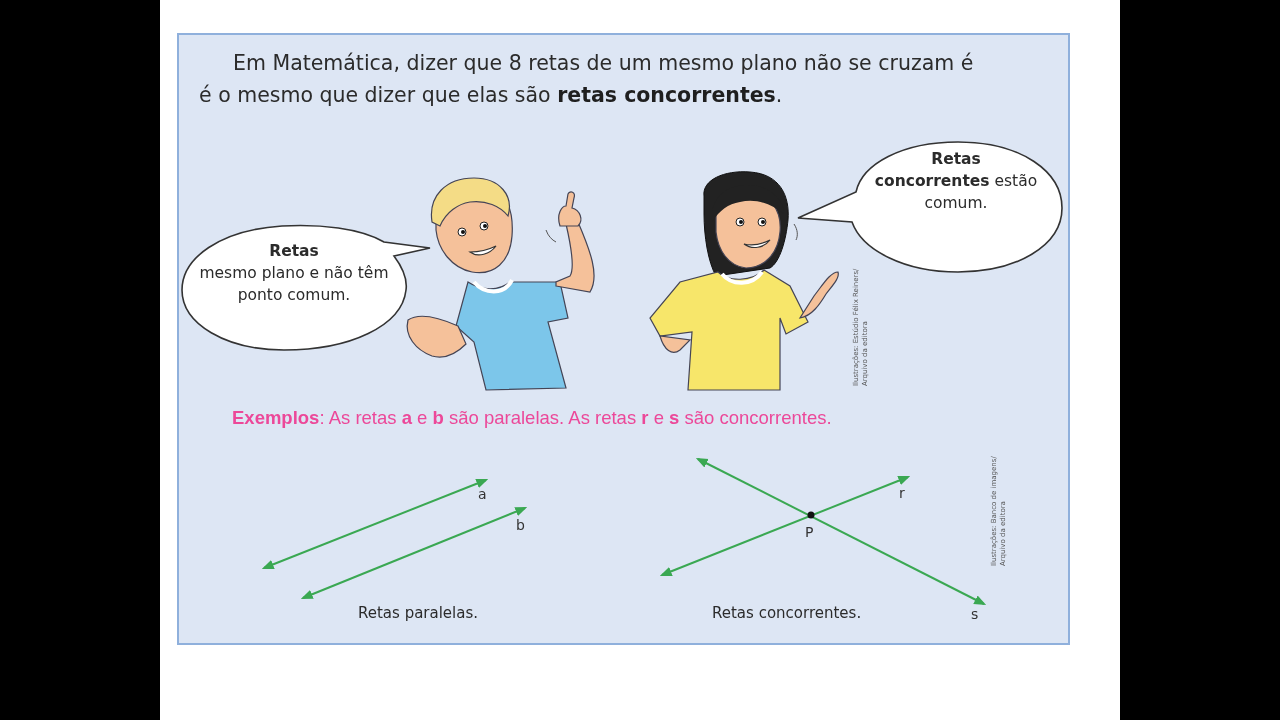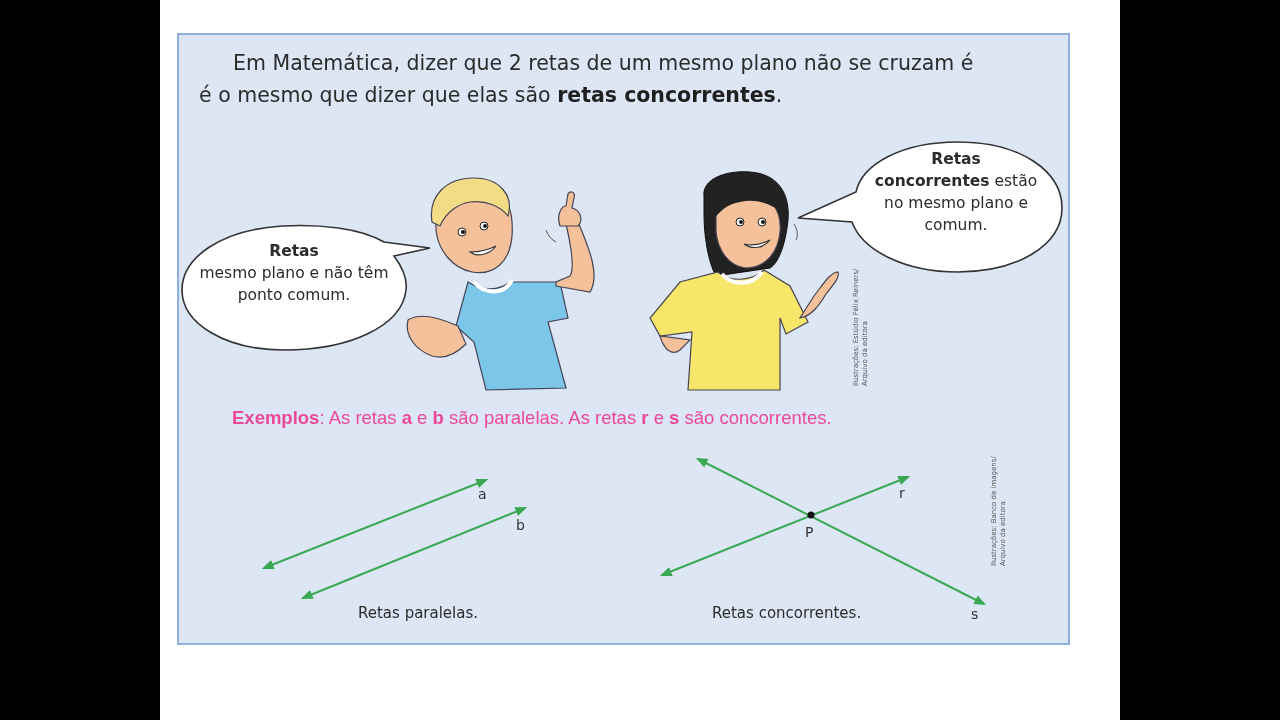--- a/index.html
+++ b/index.html
@@ -20,40 +20,39 @@
   svg { position:absolute; overflow:visible; }
 </style>
 </head>
 <body>
 
 <div class="page"></div>
 
 <div class="panel"></div>
 
 <div class="intro">
-  <span class="line" style="text-indent:34px;">Em Matemática, dizer que 2 retas de um mesmo plano não se cruzam é</span>
+  <span class="line" style="text-indent:34px;">Em Matemática, dizer que 8 retas de um mesmo plano não se cruzam é</span>
   <span class="line"><span>é o mesmo que dizer que elas são </span><b>retas concorrentes</b><span>.</span></span>
 </div>
 
 <svg style="left:0;top:0;" width="1280" height="720">
   <path d="M 430,248 L 384,242 C 360,228 320,224 282,226 C 220,230 182,258 182,290 C 182,324 226,350 284,350 C 350,350 402,326 406,290 C 408,276 400,264 394,256 Z" fill="#ffffff" stroke="#333" stroke-width="1.6"></path>
 </svg>
 <div class="bubble-text" style="left:186px;top:240px;width:216px;">
   <div><b>Retas</b></div>
   <div>mesmo plano e não têm</div>
   <div>ponto comum.</div>
 </div>
 
 <svg style="left:0;top:0;" width="1280" height="720">
   <path d="M 798,218 L 856,192 C 862,164 902,142 958,142 C 1022,142 1062,172 1062,208 C 1062,246 1016,272 958,272 C 904,272 862,250 852,222 Z" fill="#ffffff" stroke="#333" stroke-width="1.6"></path>
 </svg>
 <div class="bubble-text" style="left:856px;top:148px;width:200px;">
   <div><b>Retas</b></div>
   <div><b>concorrentes</b><span> estão</span></div>
-  <div>no mesmo plano e</div>
   <div>comum.</div>
 </div>
 
 <svg style="left:0;top:0;" width="1280" height="720">
 
   <path d="M 468,282 C 480,290 498,292 510,282 L 560,282 L 568,318 L 548,322 L 566,388 L 486,390 L 474,342 L 456,326 Z" fill="#7cc6ea" stroke="#445" stroke-width="1.2"></path>
 
   <path d="M 474,282 C 484,294 504,296 512,280" fill="none" stroke="#fff" stroke-width="4"></path>
 
   <path d="M 556,286 L 590,292 C 600,276 590,250 578,222 L 566,224 C 572,250 574,270 570,276 L 556,282 Z" fill="#f5c19a" stroke="#445" stroke-width="1.2"></path>

